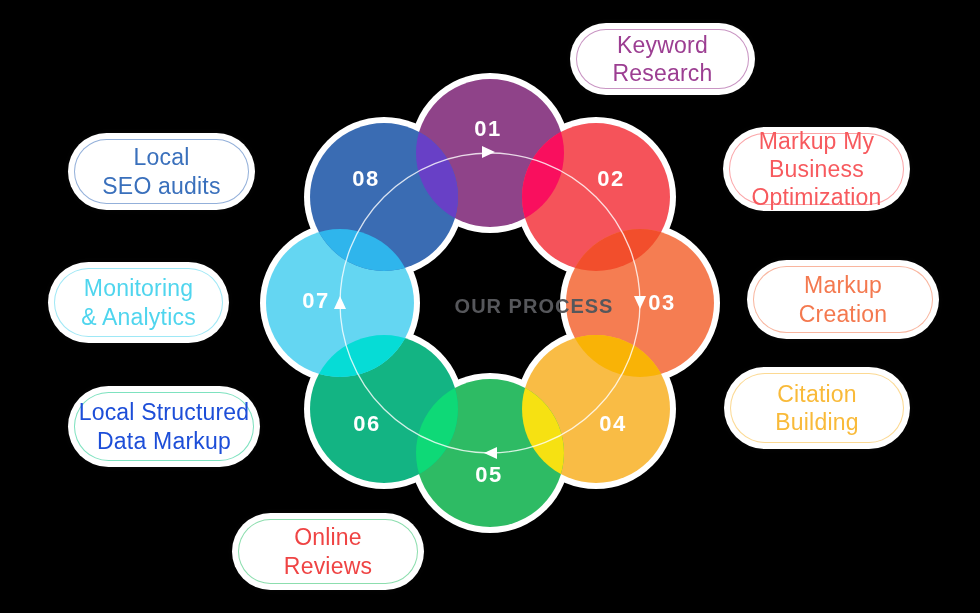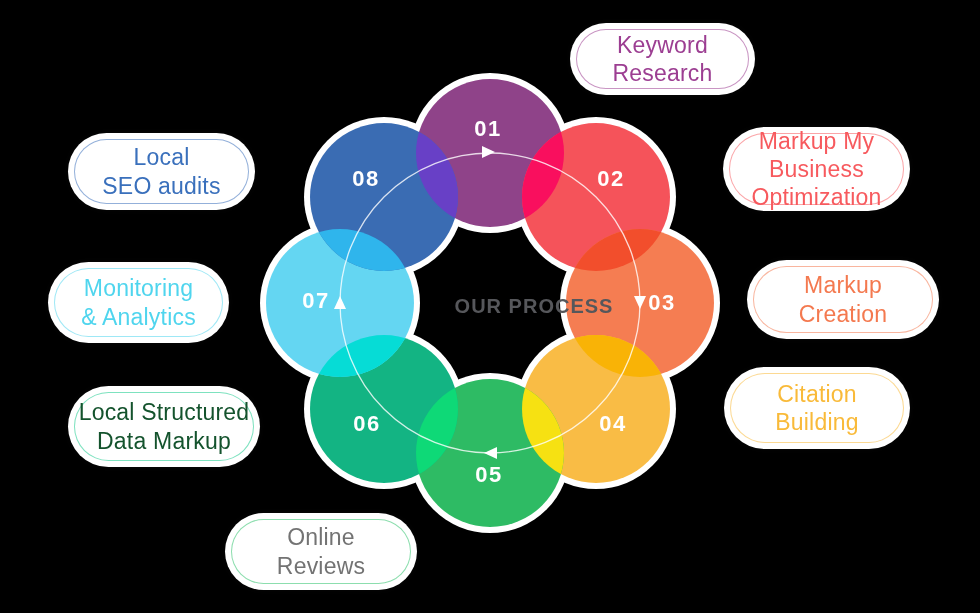--- a/index.html
+++ b/index.html
@@ -128,26 +128,26 @@
   <div class="pill" style="left: 753px; top: 266px; width: 178px; height: 65px; color: rgb(244, 121, 79); border-color: rgba(244, 121, 79, 0.55);" data-style-bind="color:steps.2.text_color;border-color:steps.2.border_color">
     <span>Markup
 Creation</span>
   </div>
 
   <div class="pill" style="left: 730px; top: 373px; width: 172px; height: 68px; color: rgb(249, 186, 57); border-color: rgba(249, 186, 57, 0.55);" data-style-bind="color:steps.3.text_color;border-color:steps.3.border_color">
     <span>Citation
 Building</span>
   </div>
 
-  <div class="pill" style="left: 231px; top: 519px; width: 178px; height: 63px; color: #737373; border-color: rgba(46, 194, 108, 0.55);" data-style-bind="color:steps.4.text_color;border-color:steps.4.border_color">
+  <div class="pill" style="left: 238px; top: 519px; width: 178px; height: 63px; color: #ef4444; border-color: rgba(46, 194, 108, 0.55);" data-style-bind="color:steps.4.text_color;border-color:steps.4.border_color">
     <span>Online
 Reviews</span>
   </div>
 
-  <div class="pill" style="left: 74px; top: 392px; width: 178px; height: 67px; color: #14532d; border-color: rgba(19, 202, 139, 0.55);" data-style-bind="color:steps.5.text_color;border-color:steps.5.border_color">
+  <div class="pill" style="left: 74px; top: 392px; width: 178px; height: 67px; color: #1d4ed8; border-color: rgba(19, 202, 139, 0.55);" data-style-bind="color:steps.5.text_color;border-color:steps.5.border_color">
     <span>Local Structured
 Data Markup</span>
   </div>
 
   <div class="pill" style="left: 74px; top: 139px; width: 173px; height: 63px; color: rgb(58, 112, 188); border-color: rgba(58, 112, 188, 0.55);" data-style-bind="color:steps.7.text_color;border-color:steps.7.border_color">
     <span>Local
 SEO audits</span>
   </div>
 
   <div class="pill" style="left: 54px; top: 268px; width: 167px; height: 67px; color: rgb(79, 213, 238); border-color: rgba(79, 213, 238, 0.55);" data-style-bind="color:steps.6.text_color;border-color:steps.6.border_color">

